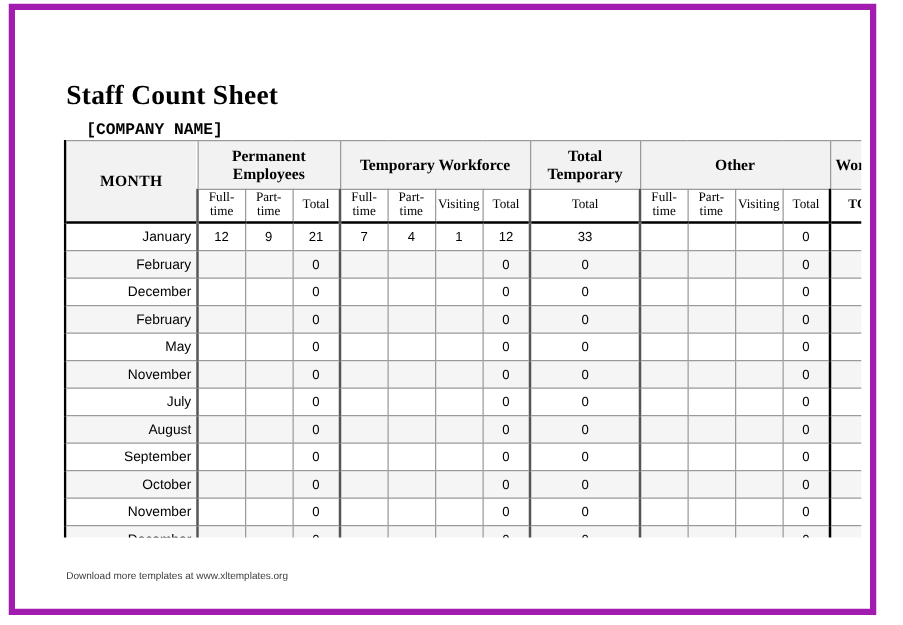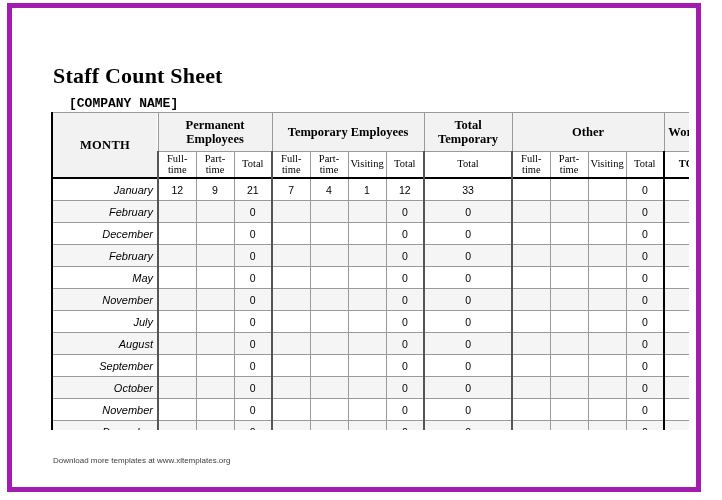--- a/index.html
+++ b/index.html
@@ -112,21 +112,20 @@
     height: 21px;
     font-family: "Liberation Sans", sans-serif;
     font-size: 10.5px;
     text-align: center;
     vertical-align: middle;
   }
   tr.data-row td.month-cell {
     text-align: right;
     padding-right: 4px;
     font-size: 11px;
-    font-style: italic;
   }
   tr.alt td { background: #f5f5f5; }
   td.wf-cell {
     font-family: "Liberation Serif", serif;
     font-weight: bold;
     font-size: 10.5px;
   }
   
   .sep-l { border-left: 2px solid #555555 !important; }
   .thick-top { border-top: 2px solid #000000 !important; }
@@ -167,21 +166,21 @@
         <col style="width:38px">
           <col style="width:38px">
           <col style="width:38px">
           <col style="width:38px">
         <col style="width:66px">
       </colgroup>
       <tbody id="table-body">
           <tr class="grp-row">
             <td class="month-head outer-l" rowspan="2">MONTH</td>
             <td colspan="3">Permanent Employees</td>
-            <td colspan="4">Temporary Employees</td>
+            <td colspan="4">Temporary Workforce</td>
             <td colspan="1">Total Temporary</td>
             <td colspan="4">Other</td>
             <td colspan="1">Workforce</td>
           </tr>
           <tr class="sub-row">
             <td class="sep-l">Full-time</td>
             <td class="">Part-time</td>
             <td class="">Total</td>
             <td class="sep-l">Full-time</td>
             <td class="">Part-time</td>

